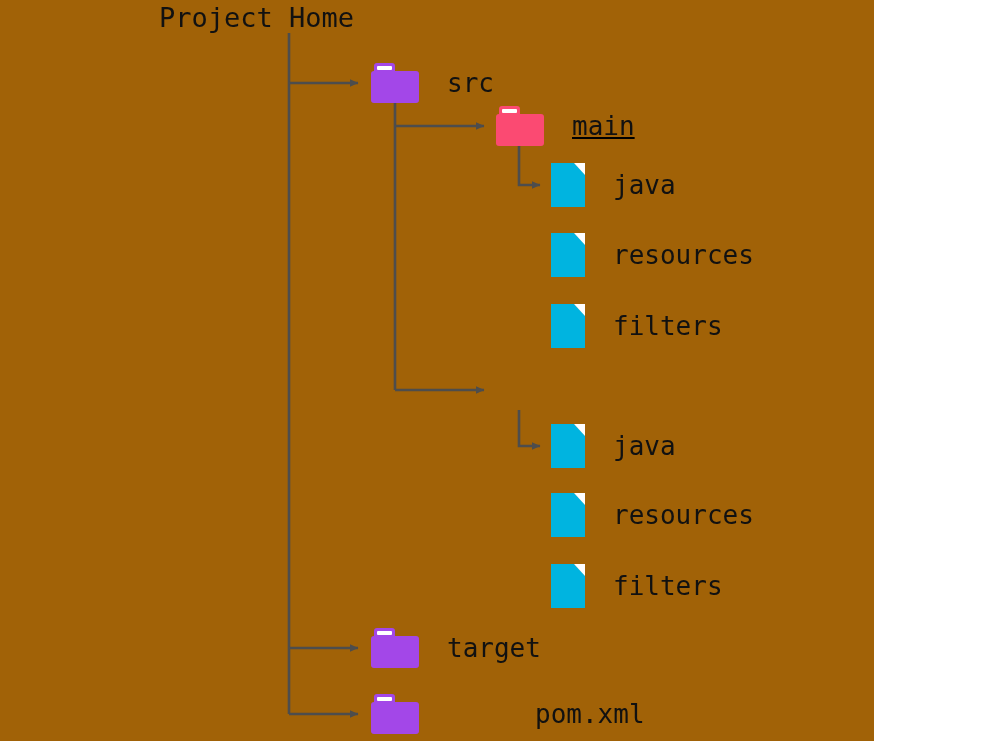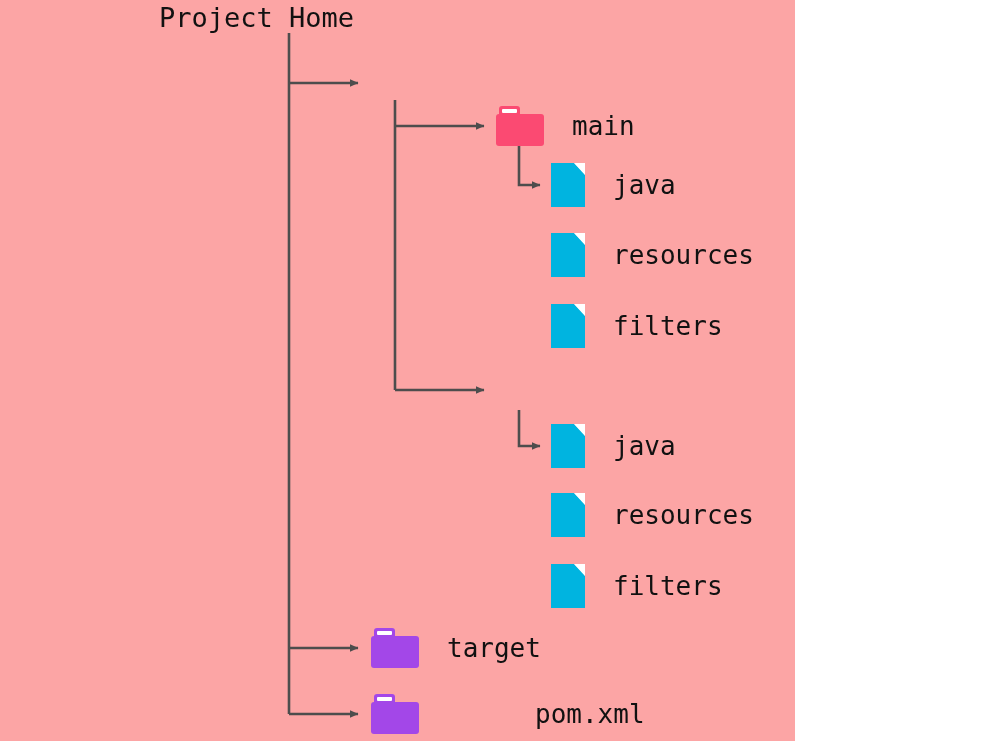--- a/index.html
+++ b/index.html
@@ -3,23 +3,23 @@
 <meta charset="utf-8">
 <title>Project Structure Diagram</title>
 <style>
   html, body {
     margin: 0;
     padding: 0;
     background: #ffffff;
   }
   #canvas {
     position: relative;
-    width: 795px;
+    width: 874px;
     height: 741px;
-    background: #fca5a5;
+    background: #a16207;
     font-family: "DejaVu Sans Mono", "Liberation Mono", monospace;
     overflow: hidden;
   }
   #edges {
     position: absolute;
     left: 0;
     top: 0;
     width: 997px;
     height: 741px;
     pointer-events: none;
@@ -130,22 +130,30 @@
       <path d="M395,390 L484,390" marker-end="url(#arrow)"></path>
 
       <path d="M519,146 L519,185 L540,185" marker-end="url(#arrow)"></path>
 
       <path d="M519,410 L519,446 L540,446" marker-end="url(#arrow)"></path>
     </g>
   </svg>
 
   <div class="title-label" style="left:159px; top:4px;">Project Home</div>
 
-
-  <div class="node" style="left:496px; top:106px;">
+  <div class="node" style="left:371px; top:63px;">
+    <span class="icon-folder" style="color:#A347E8;">
+      <span class="tab"></span>
+        <span class="body"></span>
+    </span>
+    <span class="gap-md"></span>
+    <span class="node-label">src</span>
+  </div>
+
+  <div class="node" style="left:496px; top:106px;text-decoration:underline;">
     <span class="icon-folder" style="color:#FB4A72;">
       <span class="tab"></span>
         <span class="body"></span>
     </span>
     <span class="gap-md"></span>
     <span class="node-label">main</span>
   </div>
 
   <div class="node" style="left:551px; top:163px;">
     <span class="icon-file" style="color:#00B4E0;">

